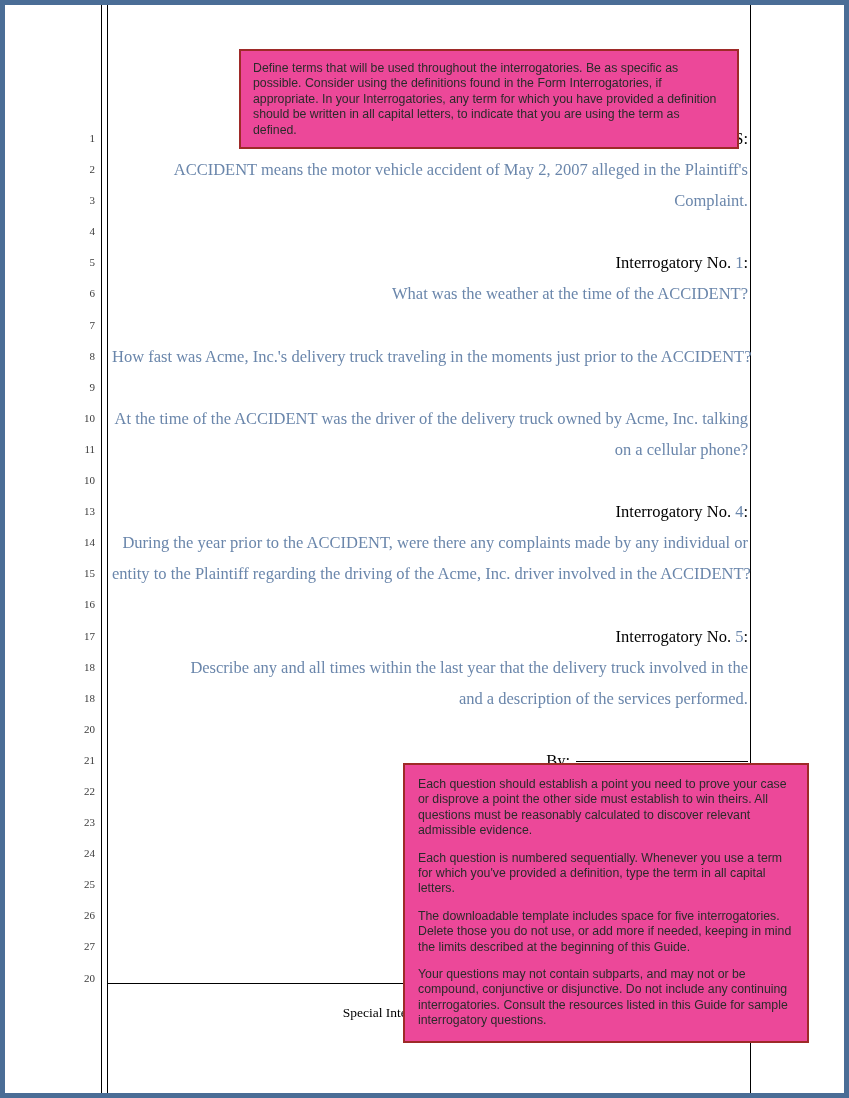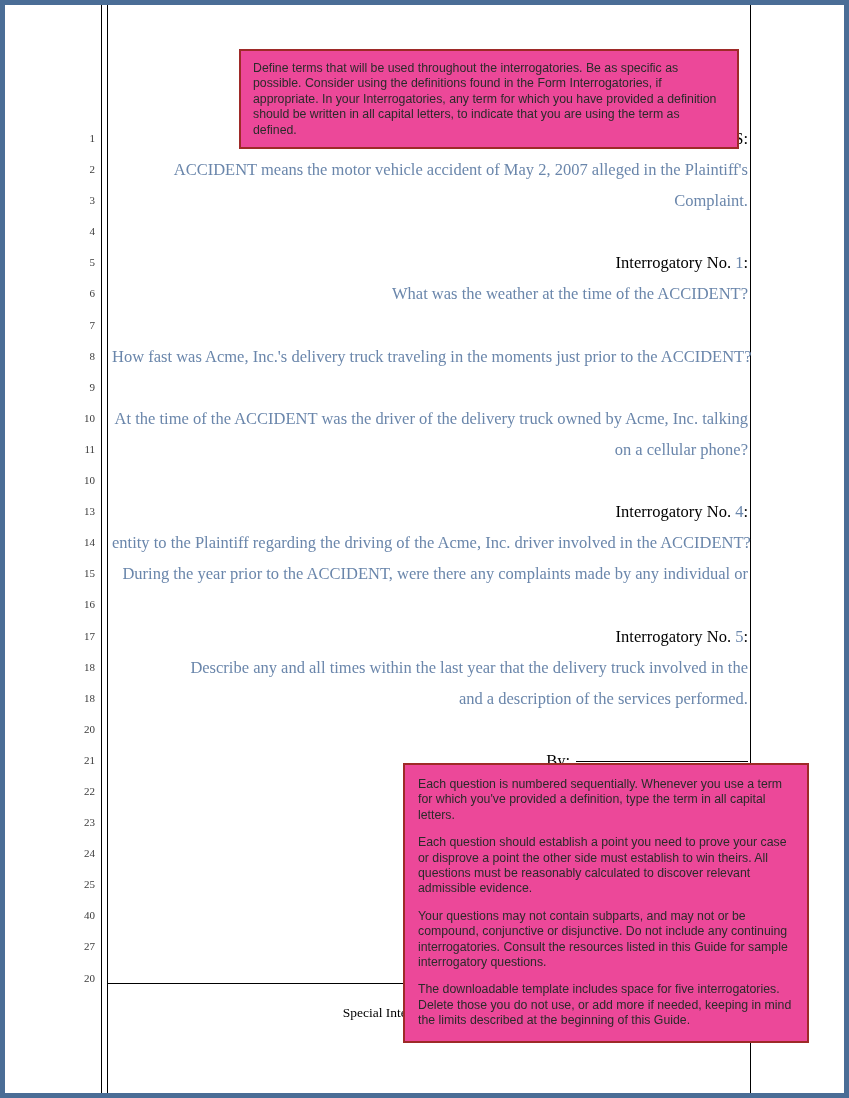--- a/index.html
+++ b/index.html
@@ -160,21 +160,21 @@
     <div class="lineno">16</div>
     <div class="lineno">17</div>
     <div class="lineno">18</div>
     <div class="lineno">18</div>
     <div class="lineno">20</div>
     <div class="lineno">21</div>
     <div class="lineno">22</div>
     <div class="lineno">23</div>
     <div class="lineno">24</div>
     <div class="lineno">25</div>
-    <div class="lineno">40</div>
+    <div class="lineno">26</div>
     <div class="lineno">27</div>
     <div class="lineno">20</div>
   </div>
 
   <div id="body-text">
 
     <div class="line heading">DEFINITIONS:</div>
 
     <div class="line">ACCIDENT means the motor vehicle accident of May 2, 2007 alleged in the Plaintiff's</div>
 
@@ -195,23 +195,23 @@
 
 
     <div class="line">At the time of the ACCIDENT was the driver of the delivery truck owned by Acme, Inc. talking</div>
 
     <div class="line">on a cellular phone?</div>
 
     <div class="line blank">&nbsp;</div>
 
     <div class="line heading"><span>Interrogatory No.</span> <span class="num">4</span><span>:</span></div>
 
+    <div class="line">During the year prior to the ACCIDENT, were there any complaints made by any individual or</div>
+
     <div class="line">entity to the Plaintiff regarding the driving of the Acme, Inc. driver involved in the ACCIDENT?</div>
-
-    <div class="line">During the year prior to the ACCIDENT, were there any complaints made by any individual or</div>
 
     <div class="line blank">&nbsp;</div>
 
     <div class="line heading"><span>Interrogatory No.</span> <span class="num">5</span><span>:</span></div>
 
     <div class="line">Describe any and all times within the last year that the delivery truck involved in the</div>
 
 
     <div class="line">and a description of the services performed.</div>
 
@@ -228,19 +228,19 @@
     <div class="line blank">&nbsp;</div>
   </div>
 
   <div id="footer-caption">Special Inter</div>
 
   <div class="callout" id="callout-definitions">
     <p>Define terms that will be used throughout the interrogatories. Be as specific as possible. Consider using the definitions found in the Form Interrogatories, if appropriate. In your Interrogatories, any term for which you have provided a definition should be written in all capital letters, to indicate that you are using the term as defined.</p>
   </div>
 
   <div class="callout" id="callout-questions">
+    <p>Each question should establish a point you need to prove your case or disprove a point the other side must establish to win theirs.  All questions must be reasonably calculated to discover relevant admissible evidence.</p>
     <p>Each question is numbered sequentially. Whenever you use a term for which you've provided a definition, type the term in all capital letters.</p>
-    <p>Each question should establish a point you need to prove your case or disprove a point the other side must establish to win theirs.  All questions must be reasonably calculated to discover relevant admissible evidence.</p>
+    <p>The downloadable template includes space for five interrogatories. Delete those you do not use, or add more if needed, keeping in mind the limits described at the beginning of this Guide.</p>
     <p>Your questions may not contain subparts, and may not or be compound, conjunctive or disjunctive. Do not include any continuing interrogatories.  Consult the resources listed in this Guide for sample interrogatory questions.</p>
-    <p>The downloadable template includes space for five interrogatories. Delete those you do not use, or add more if needed, keeping in mind the limits described at the beginning of this Guide.</p>
   </div>
 
 </div>
 
 </body></html>

